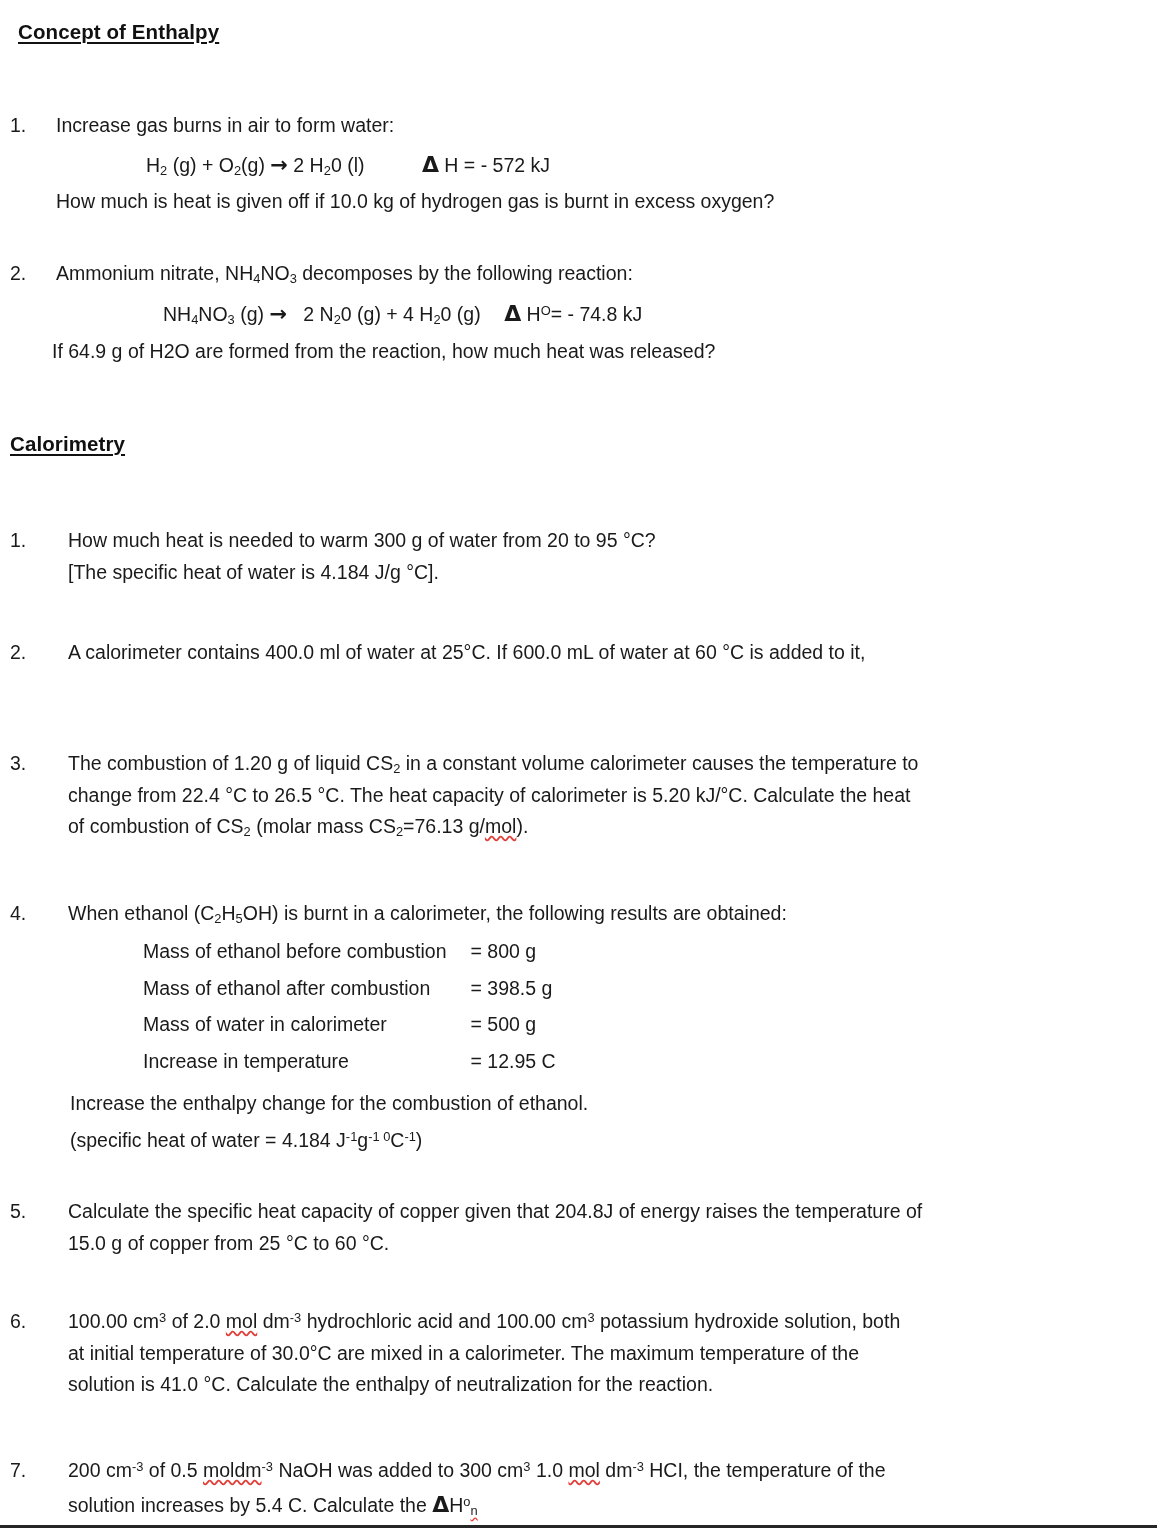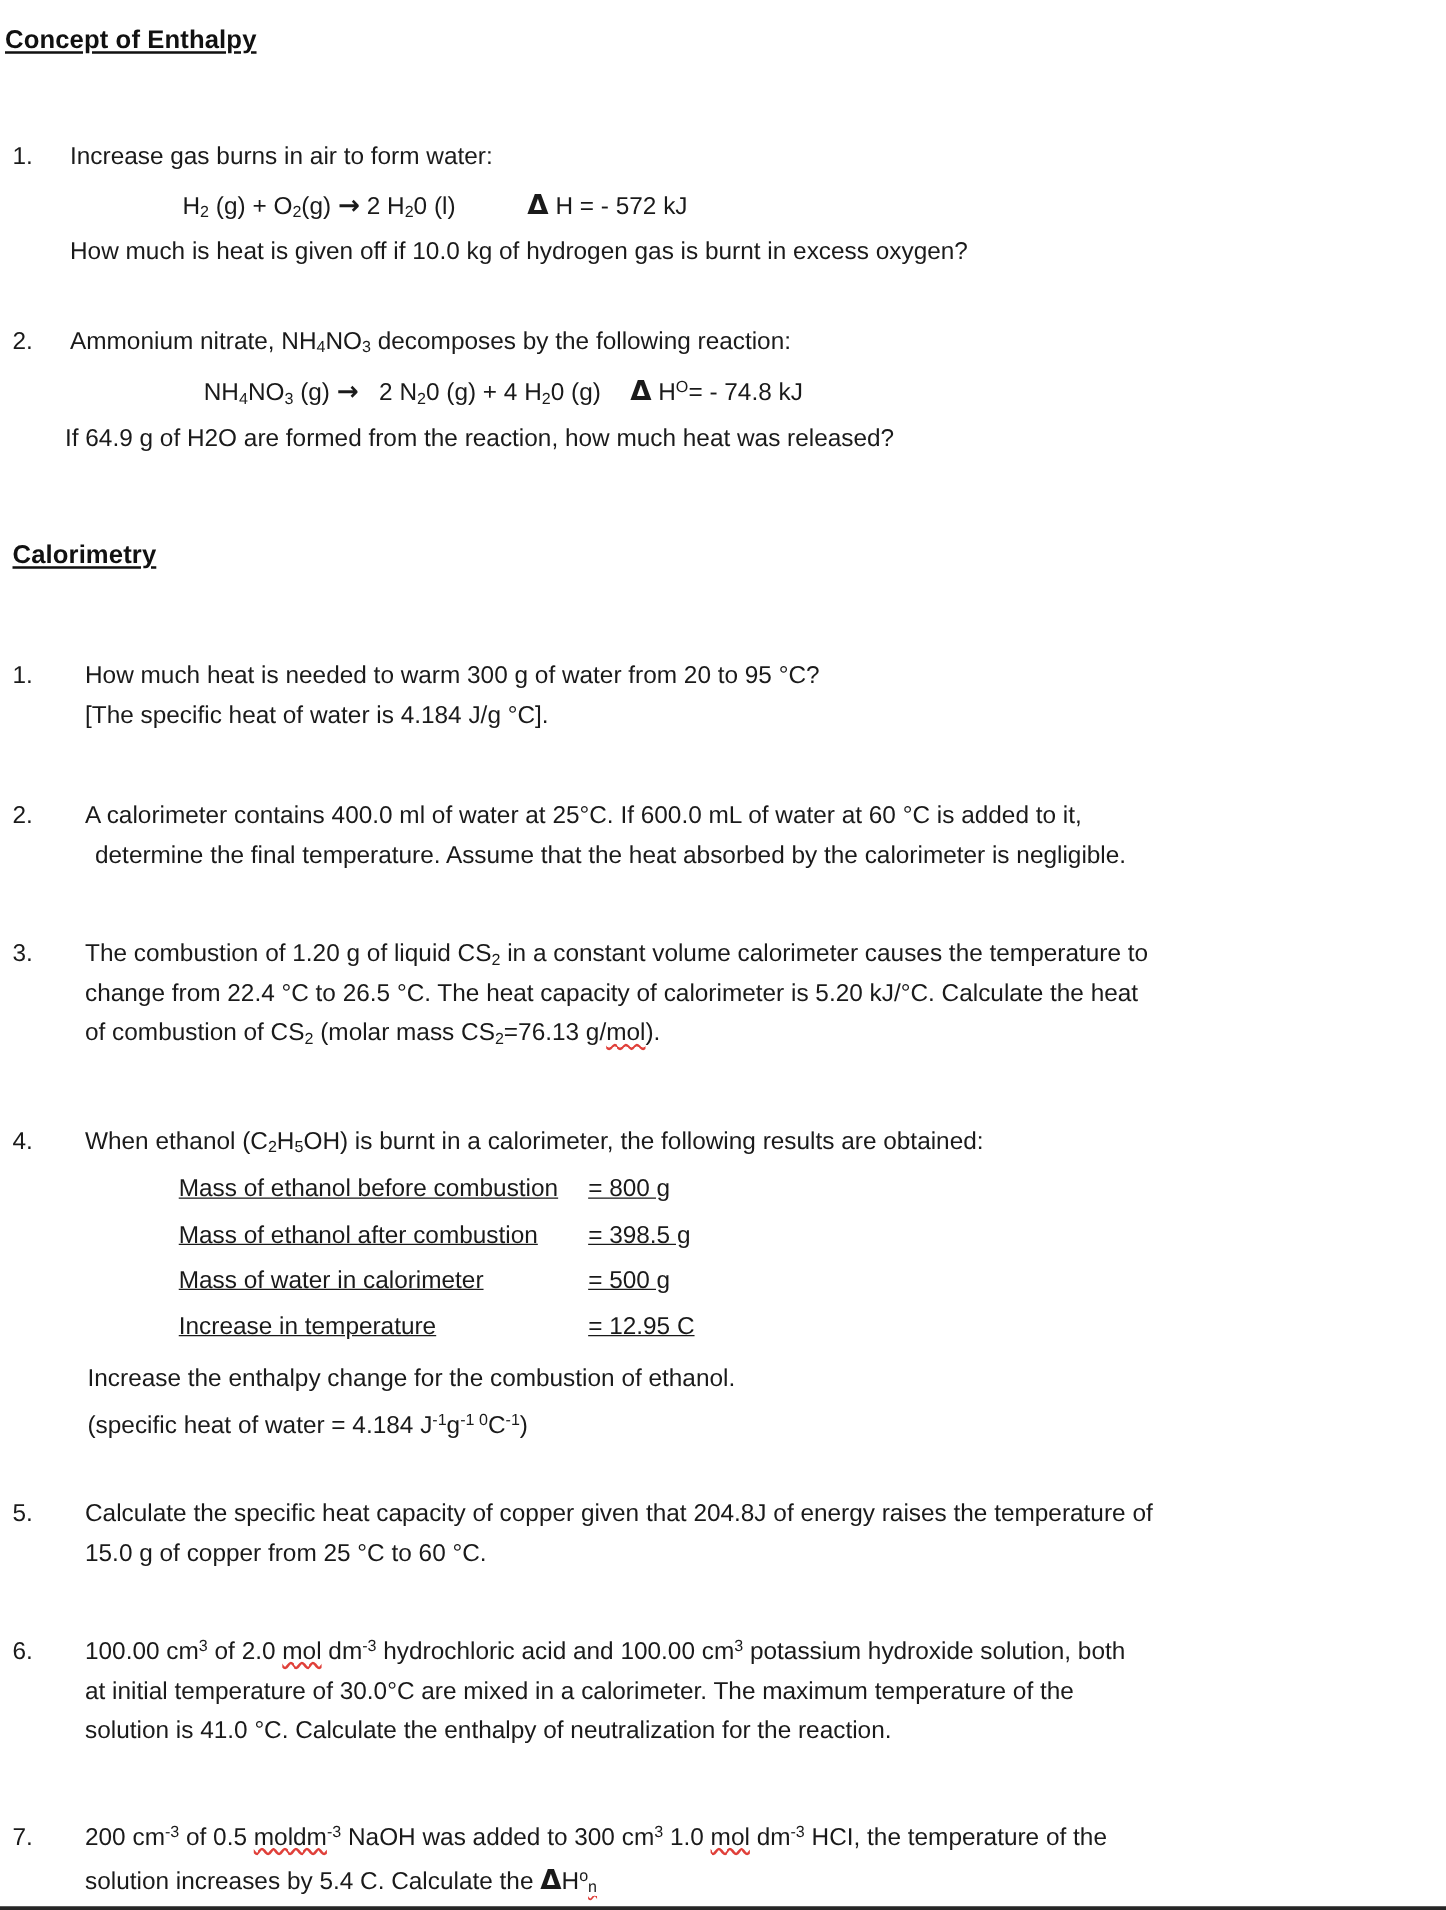--- a/index.html
+++ b/index.html
@@ -75,33 +75,33 @@
     text-decoration-skip-ink: none;
     text-underline-offset: 2px;
   }
 
   .results-table {
     border-collapse: collapse;
     font-size: 19.5px;
     line-height: 1.62;
     margin-left: 0;
   }
-  .results-table td { padding: 0 0 5px 0; vertical-align: top; text-decoration: underline; }
+  .results-table td { padding: 0 0 5px 0; vertical-align: top; }
   .results-table td.lbl { padding-right: 24px; white-space: nowrap; }
   .results-table td.val { white-space: nowrap; }
 
   
   .abs { position: absolute; }
 </style>
 </head>
 <body>
 
 <div class="page">
 
-  <div class="abs section-heading" style="left:4px; top:20px;">Concept of Enthalpy</div>
+  <div class="abs section-heading" style="left:18px; top:20px;">Concept of Enthalpy</div>
 
   <div class="abs qrow" style="left:10px; top:110px; width:1140px;">
     <div class="qnum" style="width:46px;">1.</div>
     <div class="qbody">
       <span class="ln">Increase gas burns in air to form water:</span>
     </div>
   </div>
 
   <div class="abs eq" style="left:146px; top:147px;text-align:right;">
     <span>H<sub>2</sub> (g) + O<sub>2</sub>(g)</span>
@@ -137,21 +137,20 @@
     <div class="qbody">
       <span class="ln">How much heat is needed to warm 300 g of water from 20 to 95 °C?</span>
       <span class="ln">[The specific heat of water is 4.184 J/g °C].</span>
     </div>
   </div>
 
   <div class="abs qrow" style="left:10px; top:637px; width:1140px;">
     <div class="qnum" style="width:58px;">2.</div>
     <div class="qbody">
       <span class="ln">A calorimeter contains 400.0 ml of water at 25°C. If 600.0 mL of water at 60 °C is added to it,</span>
-      <span class="ln" style="margin-left:8px;">determine the final temperature. Assume that the heat absorbed by the calorimeter is negligible.</span>
     </div>
   </div>
 
   <div class="abs qrow" style="left:10px; top:748px; width:1150px;">
     <div class="qnum" style="width:58px;">3.</div>
     <div class="qbody">
       <span class="ln">The combustion of 1.20 g of liquid CS<sub>2</sub> in a constant volume calorimeter causes the temperature to</span>
       <span class="ln">change from 22.4 °C to 26.5 °C. The heat capacity of calorimeter is 5.20 kJ/°C. Calculate  the heat</span>
       <span class="ln">of combustion of CS<sub>2</sub> (molar mass CS<sub>2</sub>=76.13 g/<span class="squig">mol</span>).</span>
     </div>

